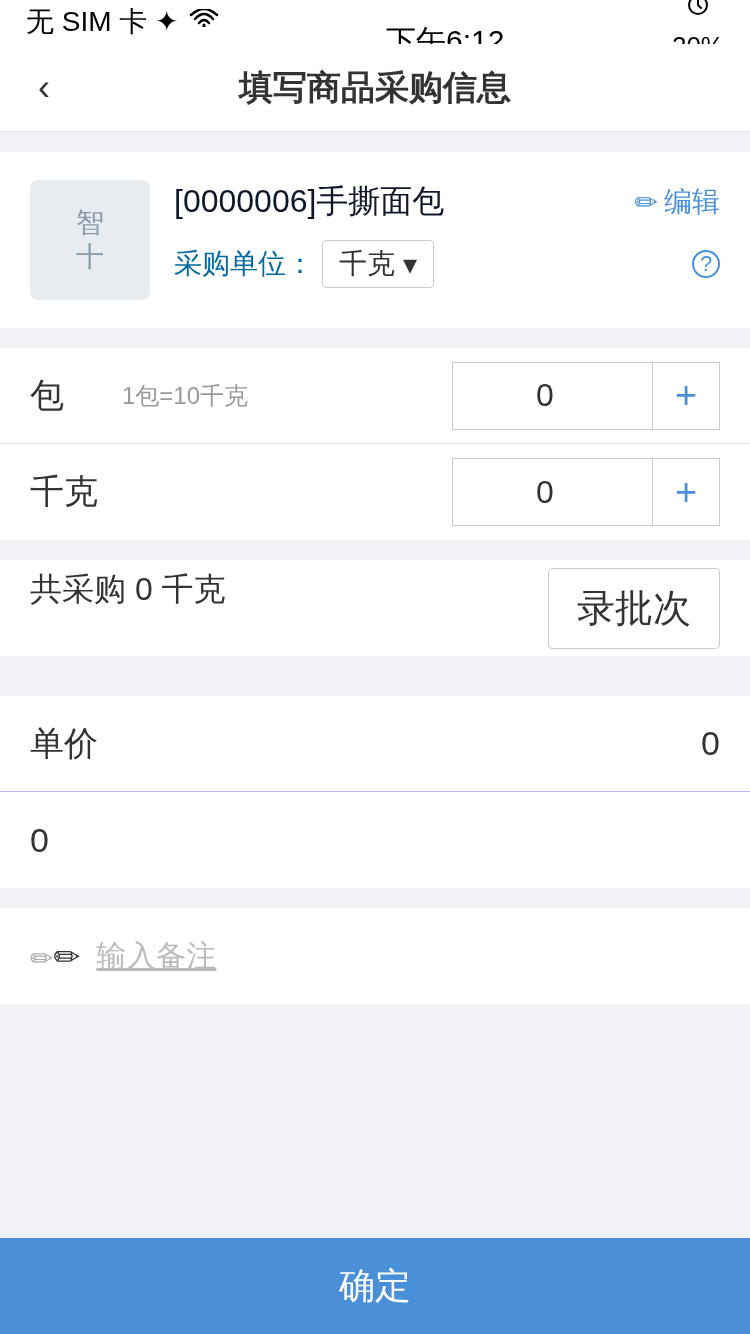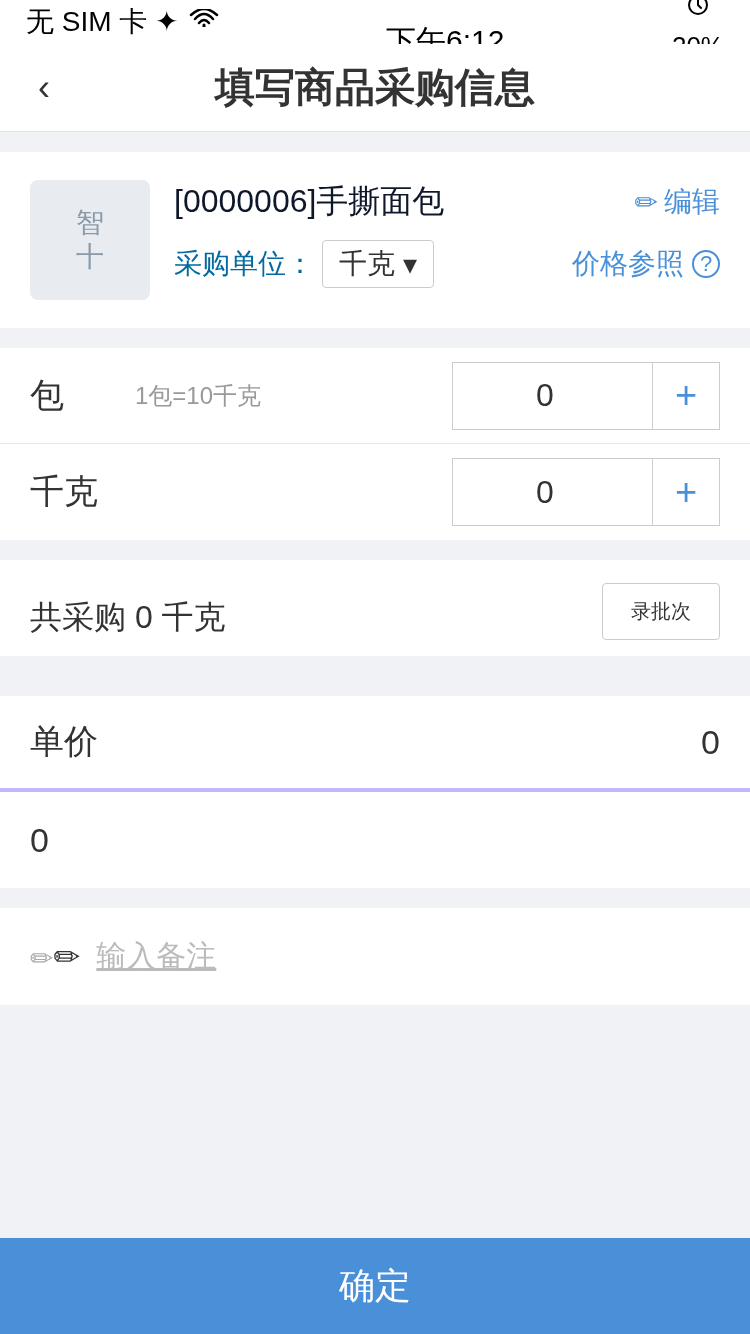--- a/index.html
+++ b/index.html
@@ -71,21 +71,21 @@
     }
     .nav-back {
       position: absolute;
       left: 28px;
       font-size: 36px;
       color: #333;
       cursor: pointer;
       padding: 10px;
     }
     .nav-title {
-      font-size: 40px;
+      font-size: 34px;
       font-weight: 600;
       color: #333;
     }
 
     
     .product-card {
       background: #fff;
       margin-top: 20px;
       padding: 28px 30px;
       display: flex;
@@ -181,21 +181,21 @@
       border-bottom: none;
     }
     .row-label {
       font-size: 34px;
       color: #333;
       min-width: 80px;
     }
     .row-sublabel {
       font-size: 24px;
       color: #999;
-      margin-left: 25px;
+      margin-left: 12px;
       flex: 1;
     }
     .row-input-wrapper {
       display: flex;
       align-items: center;
       gap: 0;
       margin-left: auto;
     }
     .qty-input {
       width: 200px;
@@ -222,50 +222,50 @@
       flex-shrink: 0;
     }
 
     
     .summary-section {
       background: #fff;
       margin-top: 0;
     }
     .summary-row {
       display: flex;
-      align-items: flex-end;
-      padding: 16px 30px;
+      align-items: flex-start;
+      padding: 8px 30px;
       height: 96px;
     }
     .summary-text {
       font-size: 32px;
       color: #333;
       flex: 1;
     }
     .batch-btn {
       border: 1px solid #ccc;
       background: #fff;
       padding: 14px 28px;
-      font-size: 20px;
+      font-size: 38px;
       color: #333;
       border-radius: 4px;
       cursor: pointer;
     }
 
     
     .price-section {
       background: #fff;
       margin-top: 20px;
     }
     .price-row {
       display: flex;
       align-items: center;
       padding: 0 30px;
       height: 96px;
-      border-bottom: 4px solid #c4b5fd;
+      border-bottom: 1px solid #c4b5fd;
     }
     .price-row:last-child {
       border-bottom: none;
     }
     .price-label {
       font-size: 34px;
       color: #333;
       flex: 1;
     }
     .price-value {
@@ -373,21 +373,20 @@
     </div>
     <div class="product-unit-row">
       <div style="display:flex;align-items:center;gap:8px">
         <span class="unit-label">采购单位：</span>
         <div class="unit-select">
           <span>千克</span>
           <span>▾</span>
         </div>
       </div>
       <div class="price-ref">
-        <span>价格参照</span>
         <span style="width:28px;height:28px;border:2px solid #4a90d9;border-radius:50%;display:inline-flex;align-items:center;justify-content:center;color:#4a90d9;font-size:22px;">?</span>
       </div>
     </div>
   </div>
 </div>
 
 <div class="divider"></div>
 
 <div class="input-section">
 

